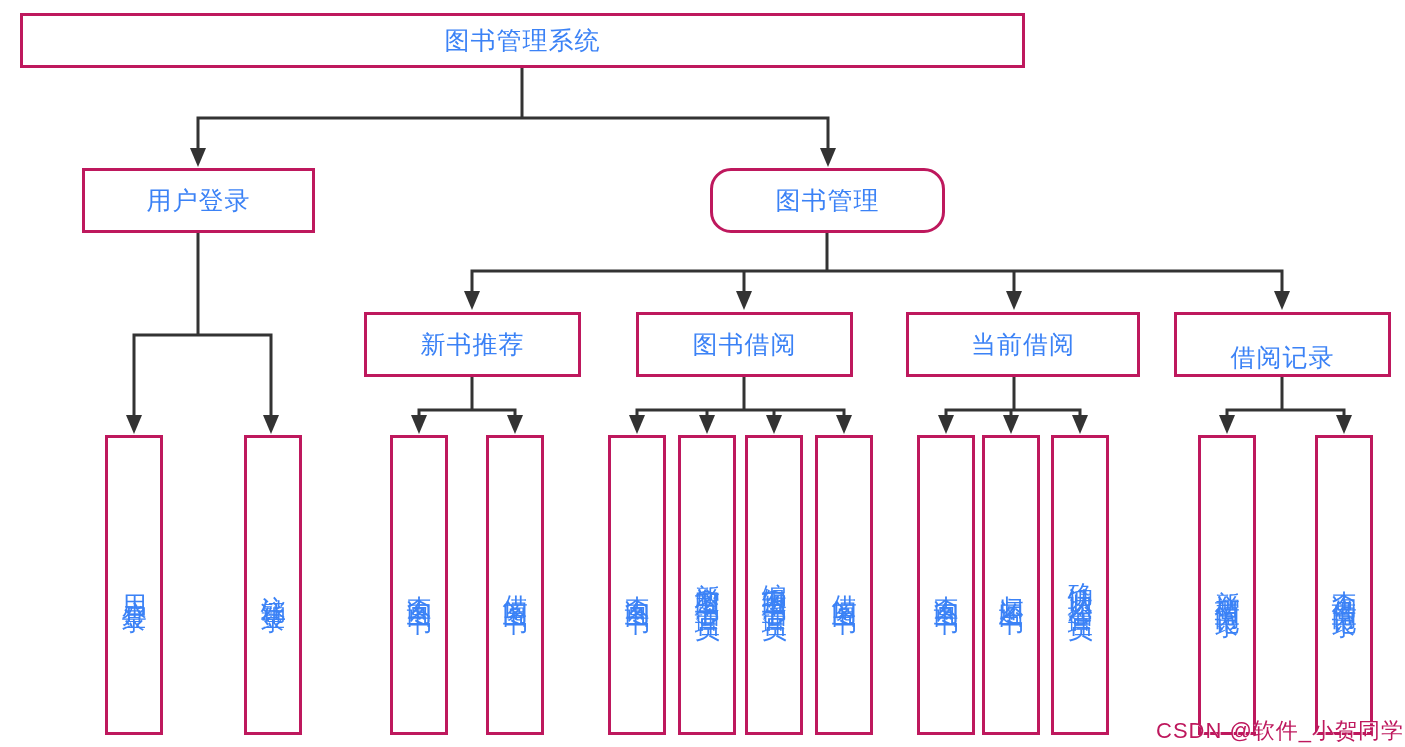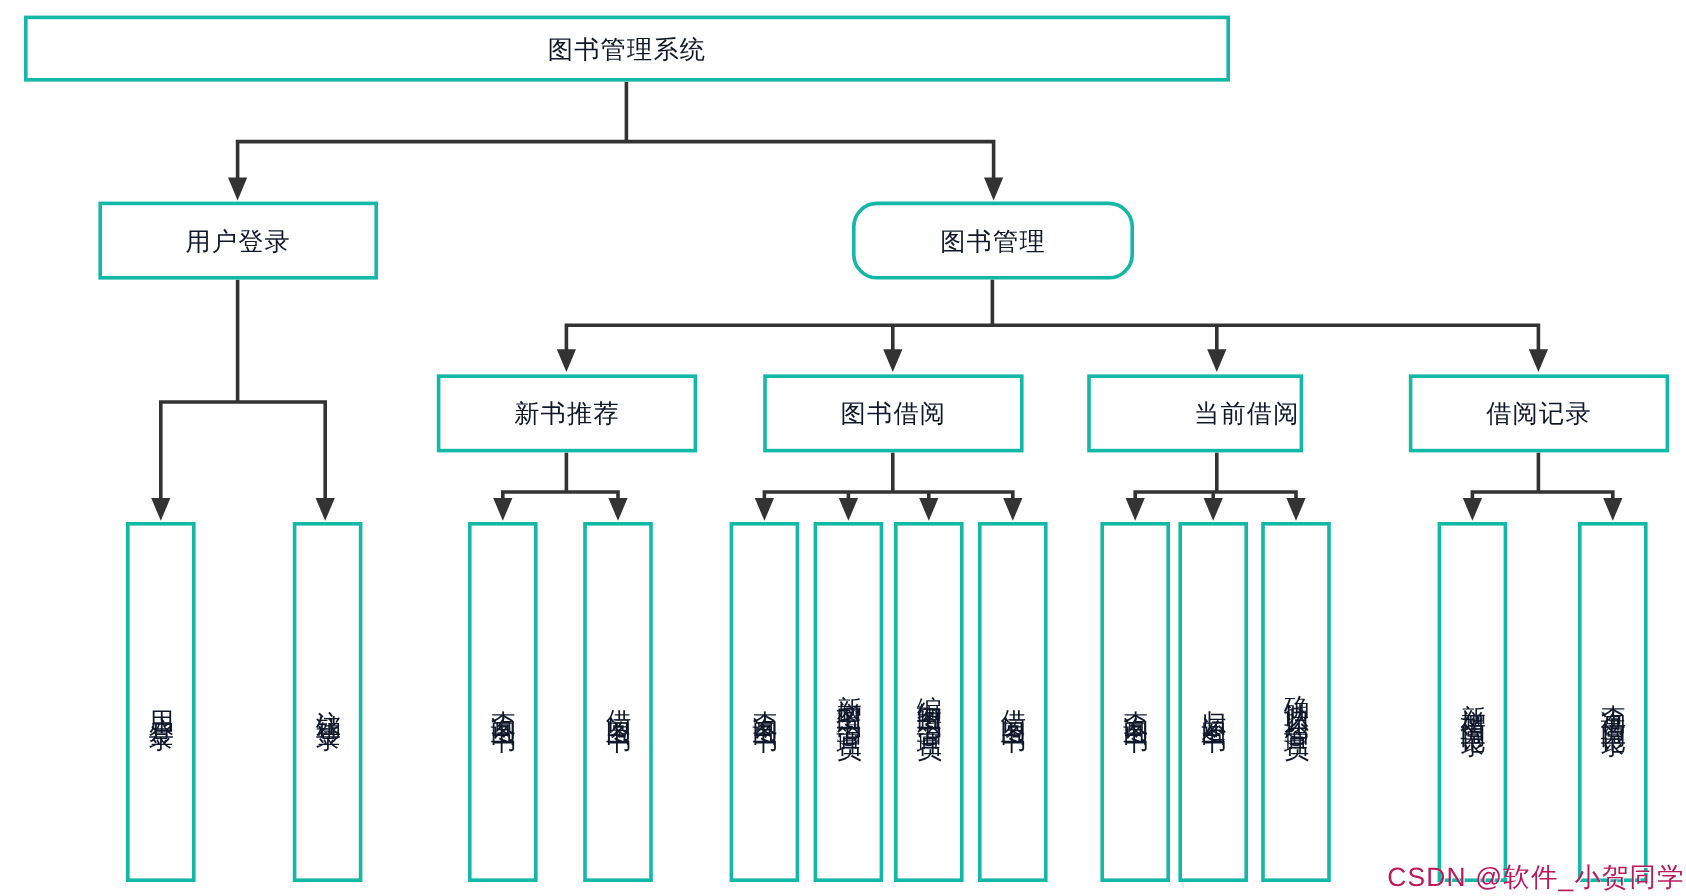--- a/index.html
+++ b/index.html
@@ -14,26 +14,26 @@
   svg.connectors {
     position: absolute;
     left: 0; top: 0;
     width: 1405px; height: 747px;
     z-index: 1;
   }
   .node {
     position: absolute;
     box-sizing: border-box;
     background: #ffffff;
-    border: 3px solid #14b8a6;
+    border: 3px solid #be185d;
     display: flex;
     align-items: center;
     justify-content: center;
-    color: #0f172a;
-    font-size: 21px;
+    color: #3b82f6;
+    font-size: 25px;
     z-index: 2;
     letter-spacing: 1px;
   }
   .node.v span {
     writing-mode: vertical-lr;
     text-orientation: mixed;
     letter-spacing: 5px;
     line-height: 1.1;
     white-space: nowrap;
   }
@@ -140,24 +140,24 @@
   <div class="node h" style="left:710px; top:168px; width:235px; height:65px;border-radius:21px;">
     <span>图书管理</span>
   </div>
 
   <div class="node h" style="left:636px; top:312px; width:217px; height:65px;">
     <span>图书借阅</span>
   </div>
   <div class="node h" style="left:364px; top:312px; width:217px; height:65px;">
     <span>新书推荐</span>
   </div>
-  <div class="node h" style="left:906px; top:312px; width:180px; height:65px;justify-content:flex-end;">
+  <div class="node h" style="left:906px; top:312px; width:234px; height:65px;">
     <span>当前借阅</span>
   </div>
-  <div class="node h" style="left:1174px; top:312px; width:217px; height:65px;">
+  <div class="node h" style="left:1174px; top:312px; width:217px; height:65px;align-items:flex-end;">
     <span>借阅记录</span>
   </div>
 
   <div class="node v" style="left:105px; top:435px; width:58px; height:300px;">
     <span>用户登录</span>
   </div>
   <div class="node v" style="left:244px; top:435px; width:58px; height:300px;">
     <span>注销登录</span>
   </div>
 

